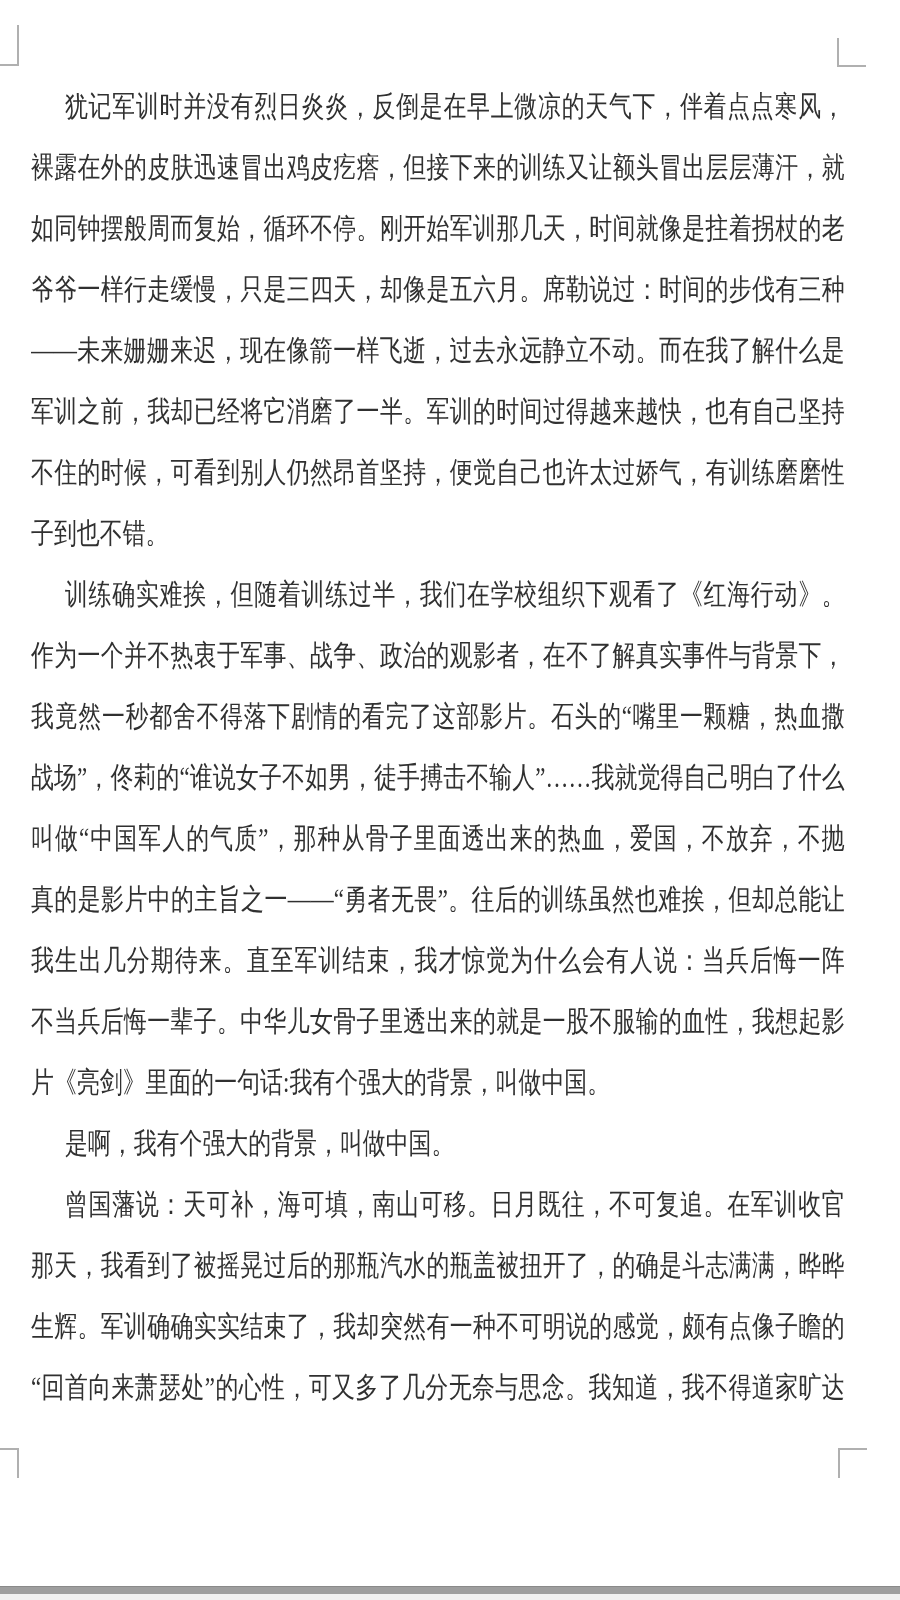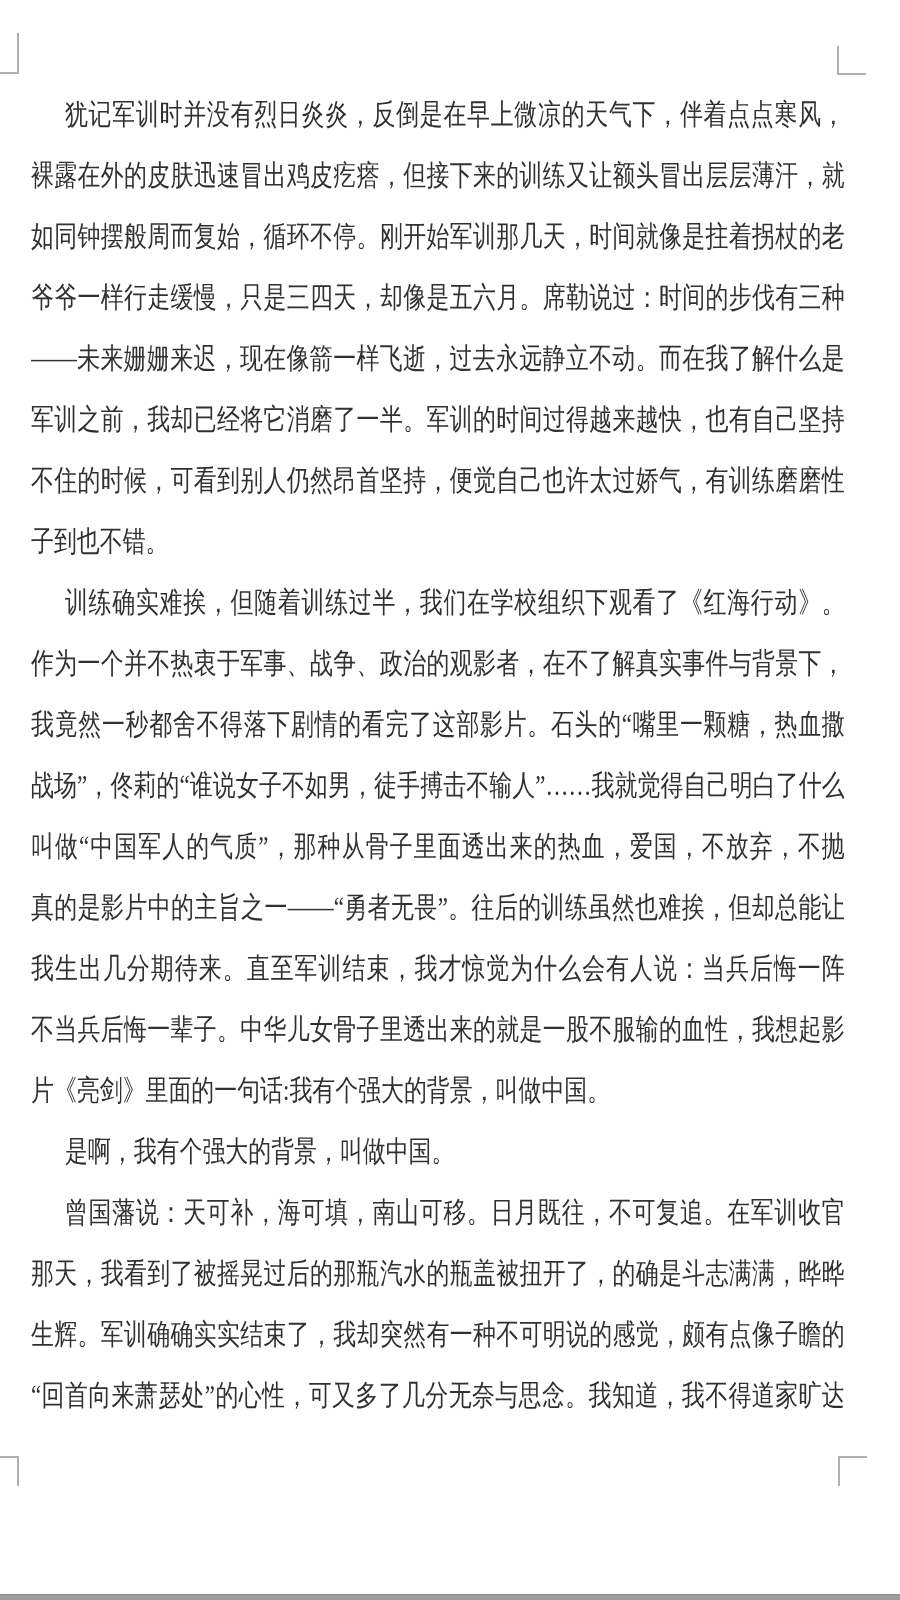--- a/index.html
+++ b/index.html
@@ -10,21 +10,21 @@
     --strip-color: #f0f0f0;
   }
   html, body { margin: 0; padding: 0; }
   body {
     width: 900px; height: 1600px;
     background: var(--bg);
     position: relative;
     overflow: hidden;
     font-family: "Liberation Serif", "DejaVu Serif", serif;
   }
-  .page { position: absolute; inset: 0; background: var(--bg); margin-top: 8px; }
+  .page { position: absolute; inset: 0; background: var(--bg); }
 
   
   .mark { position: absolute; }
   .mark-tl { left: 0;     top: 25px;    width: 17px; height: 39px;
              border-right: 2px solid var(--mark-color); border-bottom: 2px solid var(--mark-color); }
   .mark-tr { left: 837px; top: 38px;    width: 27px; height: 27px;
              border-left: 2px solid var(--mark-color);  border-bottom: 2px solid var(--mark-color); }
   .mark-bl { left: 0;     top: 1448px;  width: 17px; height: 28px;
              border-right: 2px solid var(--mark-color); border-top: 2px solid var(--mark-color); }
   .mark-br { left: 838px; top: 1448px;  width: 27px; height: 28px;

